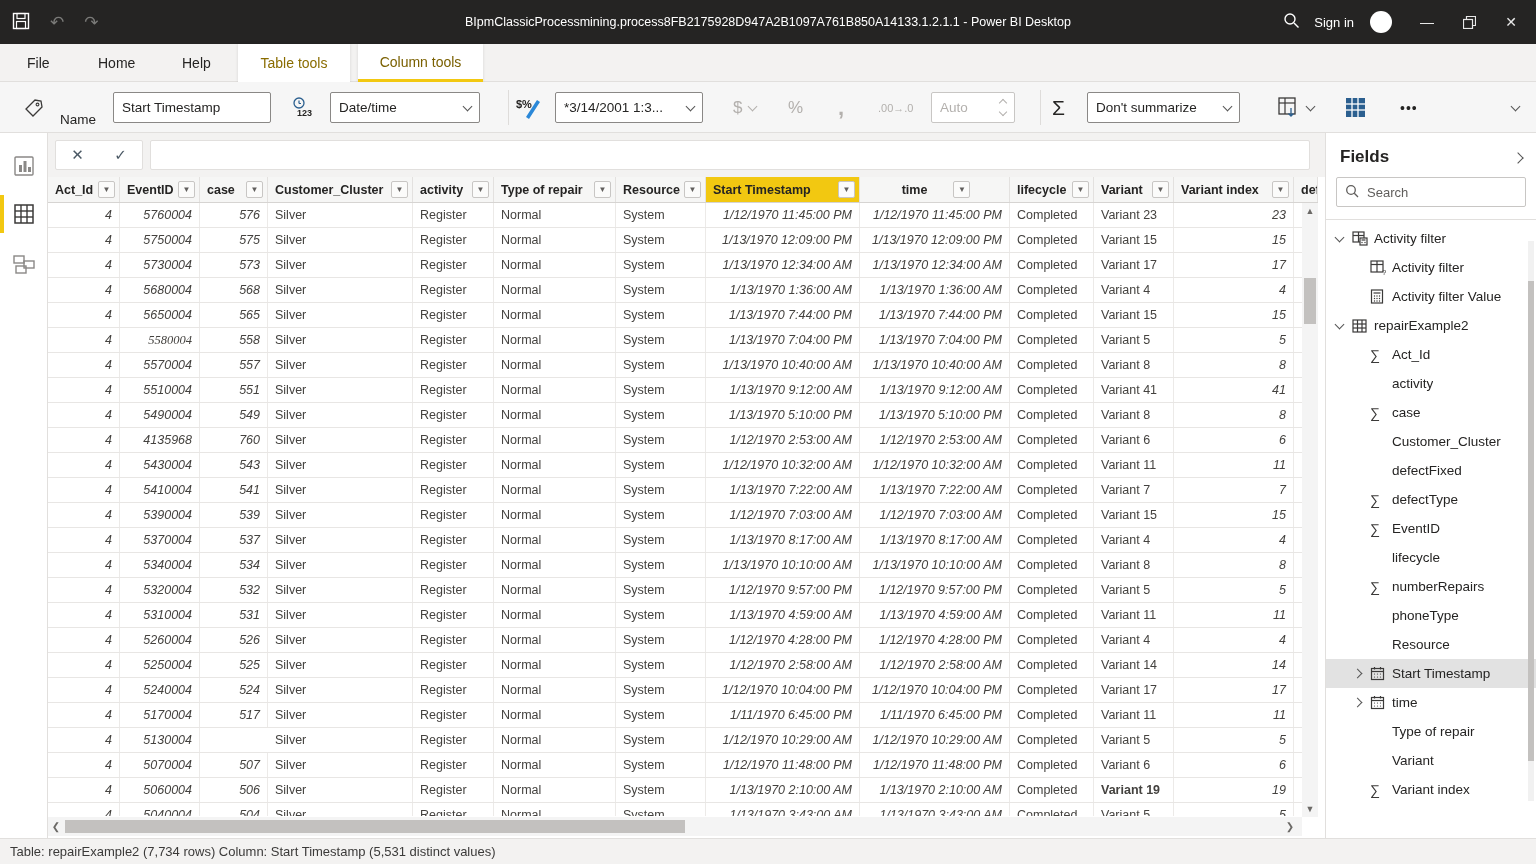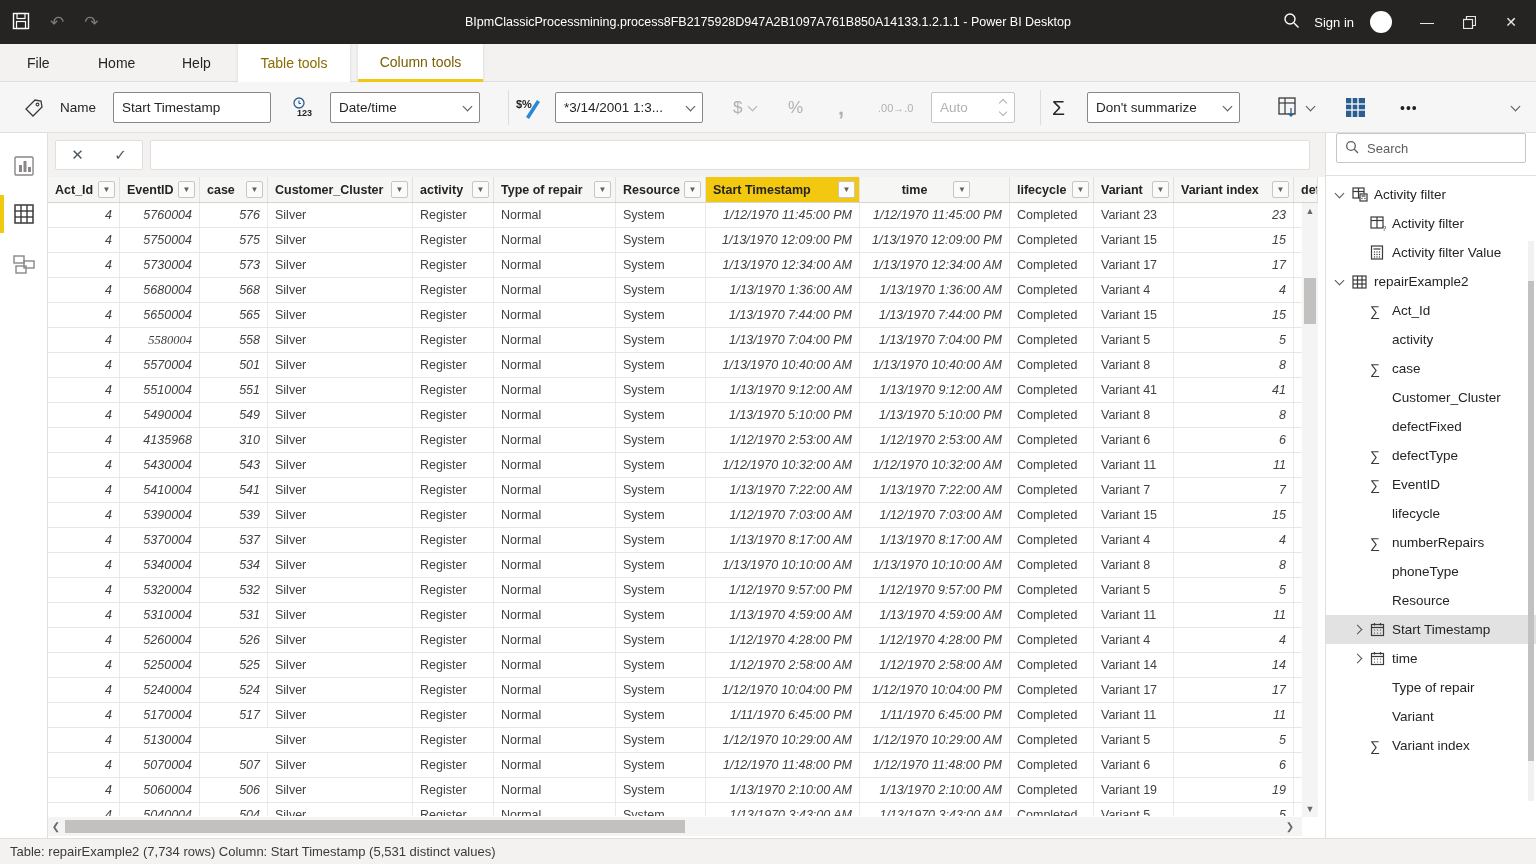--- a/index.html
+++ b/index.html
@@ -18,21 +18,21 @@
 
   
   .tabsrow { position:absolute; left:0; top:44px; width:1536px; height:38px; background:#f3f2f1; border-bottom:1px solid #e1dfdd; }
   .maintab { position:absolute; top:0; height:38px; display:flex; align-items:center; font-size:14px; color:#252423; }
   .ctxtab { position:absolute; top:0; height:38px; background:#fff; display:flex; align-items:center; justify-content:center; font-size:14px; color:#8a6c00; box-shadow:0 0 3px rgba(0,0,0,.12); }
   .ctxtab.active { border-bottom:3px solid #f2c811; color:#7a6000; }
 
   
   .ribbon { position:absolute; left:0; top:82px; width:1536px; height:51px; background:#f6f6f6; border-bottom:1px solid #e1dfdd; }
   .rb { position:absolute; top:10px; height:31px; display:flex; align-items:center; }
-  .rb-label { font-size:13.5px; color:#252423; }
+  .rb-label { font-size:13.5px; color:#252423;margin-top:12px; }
   .rb-input { height:31px; background:#fff; border:1px solid #8a8886; border-radius:2px; padding:0 8px; display:flex; align-items:center; font-size:13.5px; }
   .rb-select { height:31px; background:#fff; border:1px solid #8a8886; border-radius:2px; padding:0 8px; display:flex; align-items:center; justify-content:space-between; font-size:13.5px; }
   .disabled { color:#b3b0ad !important; border-color:#c8c6c4 !important; }
   .divider { position:absolute; top:8px; width:1px; height:35px; background:#dedcda; }
   .chev { width:7px; height:7px; border-right:1.5px solid #555; border-bottom:1.5px solid #555; display:inline-block; }
   .chev.down { transform:rotate(45deg); margin-top:-3px; }
   .chev.right { transform:rotate(-45deg); }
   .chev.dim { border-color:#b3b0ad; }
   .spin { display:flex; flex-direction:column; justify-content:center; gap:3px; margin-left:8px; }
   .spin i { width:6px; height:6px; border-right:1.3px solid #b3b0ad; border-bottom:1.3px solid #b3b0ad; display:block; }
@@ -396,21 +396,21 @@
         <div class="gcell r it" style="width: 154px;">1/13/1970 7:04:00 PM</div>
         <div class="gcell r it" style="width: 150px;">1/13/1970 7:04:00 PM</div>
         <div class="gcell" style="width: 84px;">Completed</div>
         <div class="gcell" style="width: 80px;">Variant 5</div>
         <div class="gcell r it" style="width: 120px;">5</div>
         <div class="gcell" style="width: 24px;"></div>
       </div>
       <div class="grow">
         <div class="gcell r it" style="width: 72px;">4</div>
         <div class="gcell r it" style="width: 80px;">5570004</div>
-        <div class="gcell r it" style="width: 68px;">501</div>
+        <div class="gcell r it" style="width: 68px;">557</div>
         <div class="gcell" style="width: 145px;">Silver</div>
         <div class="gcell" style="width: 81px;">Register</div>
         <div class="gcell" style="width: 122px;">Normal</div>
         <div class="gcell" style="width: 90px;">System</div>
         <div class="gcell r it" style="width: 154px;">1/13/1970 10:40:00 AM</div>
         <div class="gcell r it" style="width: 150px;">1/13/1970 10:40:00 AM</div>
         <div class="gcell" style="width: 84px;">Completed</div>
         <div class="gcell" style="width: 80px;">Variant 8</div>
         <div class="gcell r it" style="width: 120px;">8</div>
         <div class="gcell" style="width: 24px;"></div>
@@ -441,21 +441,21 @@
         <div class="gcell r it" style="width: 154px;">1/13/1970 5:10:00 PM</div>
         <div class="gcell r it" style="width: 150px;">1/13/1970 5:10:00 PM</div>
         <div class="gcell" style="width: 84px;">Completed</div>
         <div class="gcell" style="width: 80px;">Variant 8</div>
         <div class="gcell r it" style="width: 120px;">8</div>
         <div class="gcell" style="width: 24px;"></div>
       </div>
       <div class="grow">
         <div class="gcell r it" style="width: 72px;">4</div>
         <div class="gcell r it" style="width: 80px;">4135968</div>
-        <div class="gcell r it" style="width: 68px;">310</div>
+        <div class="gcell r it" style="width: 68px;">760</div>
         <div class="gcell" style="width: 145px;">Silver</div>
         <div class="gcell" style="width: 81px;">Register</div>
         <div class="gcell" style="width: 122px;">Normal</div>
         <div class="gcell" style="width: 90px;">System</div>
         <div class="gcell r it" style="width: 154px;">1/12/1970 2:53:00 AM</div>
         <div class="gcell r it" style="width: 150px;">1/12/1970 2:53:00 AM</div>
         <div class="gcell" style="width: 84px;">Completed</div>
         <div class="gcell" style="width: 80px;">Variant 6</div>
         <div class="gcell r it" style="width: 120px;">6</div>
         <div class="gcell" style="width: 24px;"></div>
@@ -659,21 +659,21 @@
         <div class="gcell r it" style="width: 72px;">4</div>
         <div class="gcell r it" style="width: 80px;">5060004</div>
         <div class="gcell r it" style="width: 68px;">506</div>
         <div class="gcell" style="width: 145px;">Silver</div>
         <div class="gcell" style="width: 81px;">Register</div>
         <div class="gcell" style="width: 122px;">Normal</div>
         <div class="gcell" style="width: 90px;">System</div>
         <div class="gcell r it" style="width: 154px;">1/13/1970 2:10:00 AM</div>
         <div class="gcell r it" style="width: 150px;">1/13/1970 2:10:00 AM</div>
         <div class="gcell" style="width: 84px;">Completed</div>
-        <div class="gcell" style="width: 80px;">Variant 19</div>
+        <div class="gcell" style="width: 80px; font-weight: bold;">Variant 19</div>
         <div class="gcell r it" style="width: 120px;">19</div>
         <div class="gcell" style="width: 24px;"></div>
       </div>
     </div>
   <div class="partialwrap" id="gridPartial">
       <div class="grow">
         <div class="gcell r it" style="width: 72px;">4</div>
         <div class="gcell r it" style="width: 80px;">5040004</div>
         <div class="gcell r it" style="width: 68px;">504</div>
         <div class="gcell" style="width: 145px;">Silver</div>
@@ -696,20 +696,24 @@
   <div class="arr" style="bottom:0">▼</div>
 </div>
 
 <div class="hscroll">
   <div class="arr">❮</div>
   <div class="hthumb" style="left:17px; width:620px"></div>
   <div class="arr" style="position:absolute; right:4px">❯</div>
 </div>
 
 <div class="fields">
+  <div class="fields-header">
+    <span class="fields-title">Fields</span>
+    <span><span class="chev right" style="width:8px;height:8px"></span></span>
+  </div>
   <div class="searchbox">
     <span>
       <svg width="14" height="14" viewBox="0 0 14 14">
           <circle cx="6" cy="6" r="4.3" fill="none" stroke="#605e5c" stroke-width="1.3"></circle>
           <line x1="9.3" y1="9.3" x2="13" y2="13" stroke="#605e5c" stroke-width="1.3"></line>
         </svg>
     </span>
     <span>Search</span>
   </div>
   <div class="fields-sep"></div>

